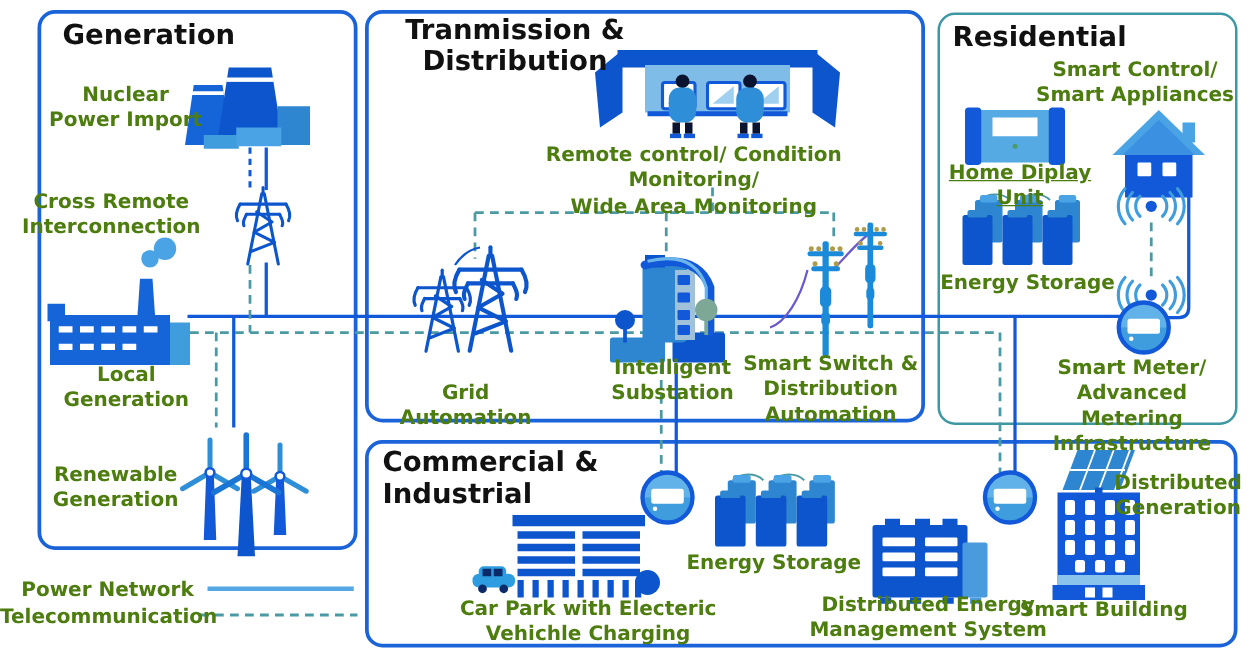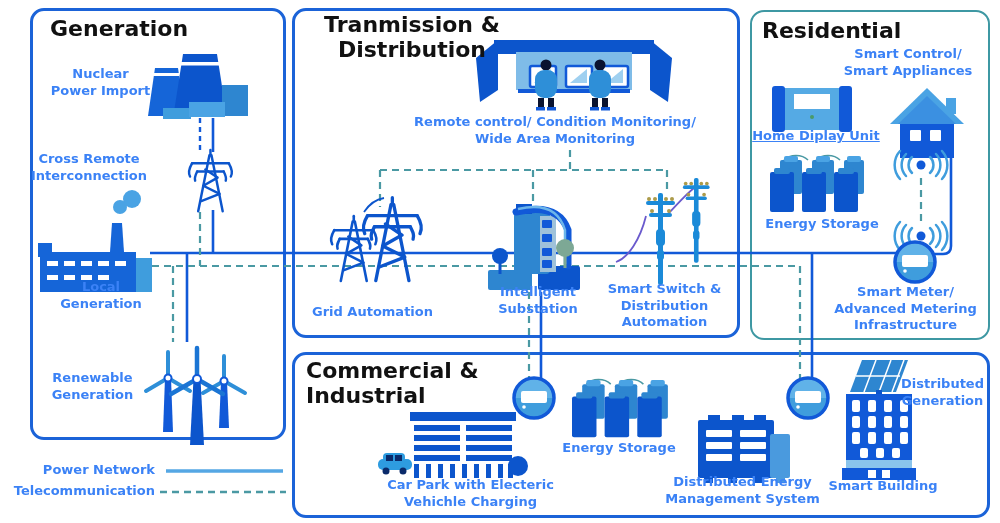--- a/index.html
+++ b/index.html
@@ -2,21 +2,21 @@
 <html><head>
 <meta charset="utf-8">
 <style>
   html,body{margin:0;padding:0;background:#fff;}
   .canvas{position:relative;width:1000px;height:523px;background:#ffffff;overflow:hidden;
           font-family:"DejaVu Sans","Liberation Sans",sans-serif;}
   .layer{position:absolute;left:0;top:0;width:1000px;height:523px;}
   .box{position:absolute;border-radius:14px;box-sizing:border-box;}
   .box-blue{border:3px solid #1b63d8;}
   .box-teal{border:2.5px solid #3e98a3;}
-  .lbl{position:absolute;color:#3b82f6;font-weight:bold;font-size:13px;line-height:1.28;
+  .lbl{position:absolute;color:#4d7c0f;font-weight:bold;font-size:16px;line-height:1.28;
        white-space:pre-line;text-align:center;}
   .lbl-right{text-align:right;}
   .title{position:absolute;color:#111;font-weight:bold;font-size:22px;line-height:1.15;
          white-space:pre-line;}
 </style>
 </head>
 <body>
 
 <div class="canvas">
 
@@ -347,21 +347,21 @@
   <div class="title" style="left:296px;top:12px;width:190px;text-align:center;padding-left:21px;">Tranmission &amp;
 Distribution</div>
   <div class="title" style="left:306px;top:358px;">Commercial &amp;
 Industrial</div>
   <div class="title" style="left:762px;top:18px;">Residential</div>
 
   <div class="lbl" style="left:38px;top:66px;width:125px;">Nuclear
 Power Import</div>
   <div class="lbl" style="left:10px;top:151px;width:158px;">Cross Remote
 Interconnection</div>
-  <div class="lbl" style="left:40px;top:279px;width:122px;">Local
+  <div class="lbl" style="left:40px;top:290px;width:122px;">Local
 Generation</div>
   <div class="lbl" style="left:30px;top:370px;width:125px;">Renewable
 Generation</div>
 
   <div class="lbl lbl-right" style="left:0px;top:483px;width:155px;">Telecommunication</div>
   <div class="lbl lbl-right" style="left:0px;top:462px;width:155px;">Power Network</div>
 
   <div class="lbl" style="left:390px;top:114px;width:330px;">Remote control/ Condition Monitoring/
 Wide Area Monitoring</div>
   <div class="lbl" style="left:300px;top:304px;width:145px;">Grid Automation</div>

